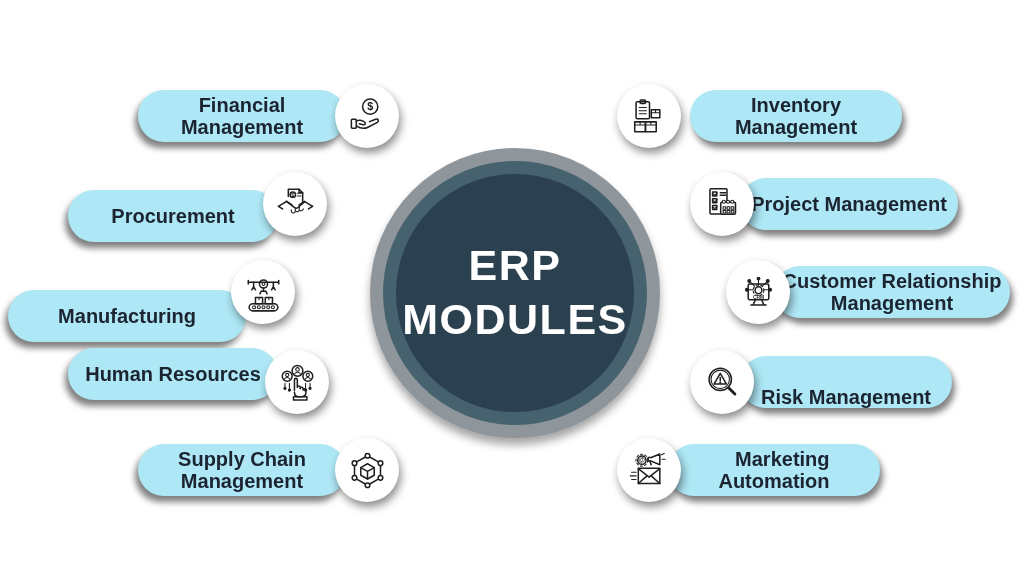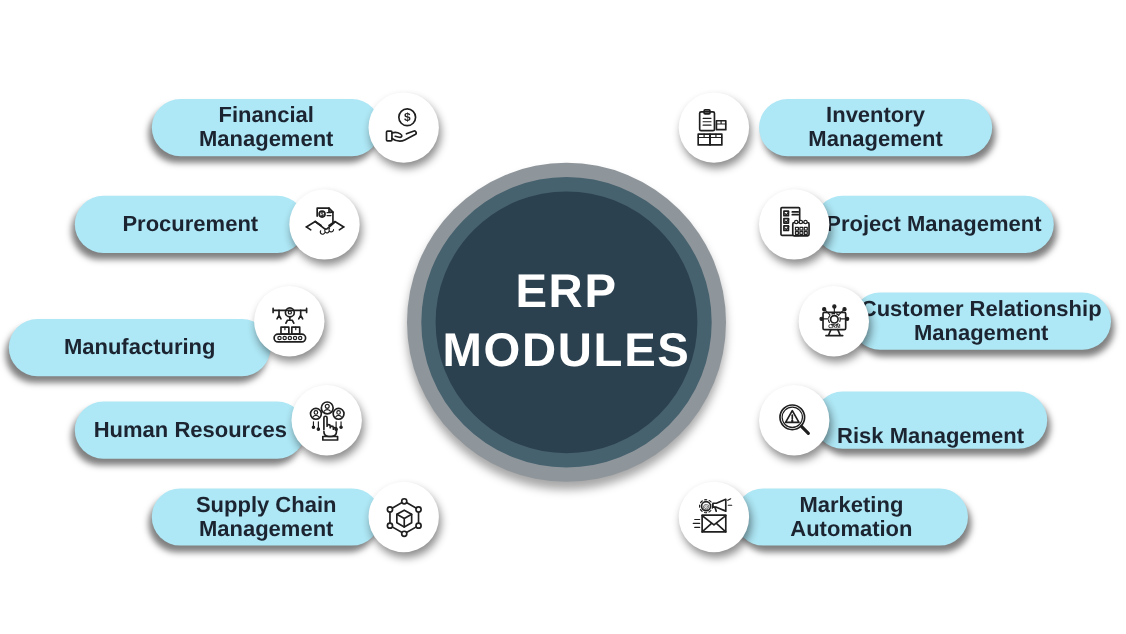--- a/index.html
+++ b/index.html
@@ -50,27 +50,27 @@
   <div class="center-halo"></div>
   <div class="center-circle">
     <div class="center-title">ERP
 MODULES</div>
   </div>
 
   <div class="pill side-left" style="left:138px;top:90px;width:208px;">
     <span>Financial
 Management</span>
   </div>
-  <div class="pill side-left" style="left:68px;top:178px;width:210px;">
+  <div class="pill side-left" style="left:68px;top:190px;width:210px;">
     <span>Procurement</span>
   </div>
   <div class="pill side-left" style="left:8px;top:266px;width:238px;margin-top:24px;">
     <span>Manufacturing</span>
   </div>
-  <div class="pill side-left" style="left:68px;top:365px;width:210px;">
+  <div class="pill side-left" style="left:68px;top:348px;width:210px;">
     <span>Human Resources</span>
   </div>
   <div class="pill side-left" style="left:138px;top:444px;width:208px;">
     <span>Supply Chain
 Management</span>
   </div>
 
   <div class="pill side-right" style="left:690px;top:90px;width:212px;">
     <span>Inventory
 Management</span>
@@ -78,21 +78,21 @@
   <div class="pill side-right" style="left:740px;top:178px;width:218px;">
     <span>Project Management</span>
   </div>
   <div class="pill side-right" style="left:774px;top:266px;width:236px;">
     <span>Customer Relationship
 Management</span>
   </div>
   <div class="pill side-right" style="left:740px;top:356px;width:212px;align-items:flex-end;">
     <span>Risk Management</span>
   </div>
-  <div class="pill side-right" style="left:668px;top:444px;width:212px;">
+  <div class="pill side-right" style="left:668px;top:444px;width:212px;text-align:right;">
     <span>Marketing
 Automation</span>
   </div>
 
   <div class="icon-circle" style="left:335px;top:84px;">
     <svg viewBox="0 0 48 48">
       <circle cx="27" cy="13" r="8.5"></circle>
       <text class="t" x="27" y="17" font-size="12">$</text>
       <rect x="6" y="27" width="5.5" height="10" rx="1"></rect>
       <path d="M11.5 34.5 c4.5 3 9 3.5 13 1.5 l10.5 -5.5 c2.3 -1.3 0.8 -4.4 -1.8 -3.4 l-7 2.6"></path>

